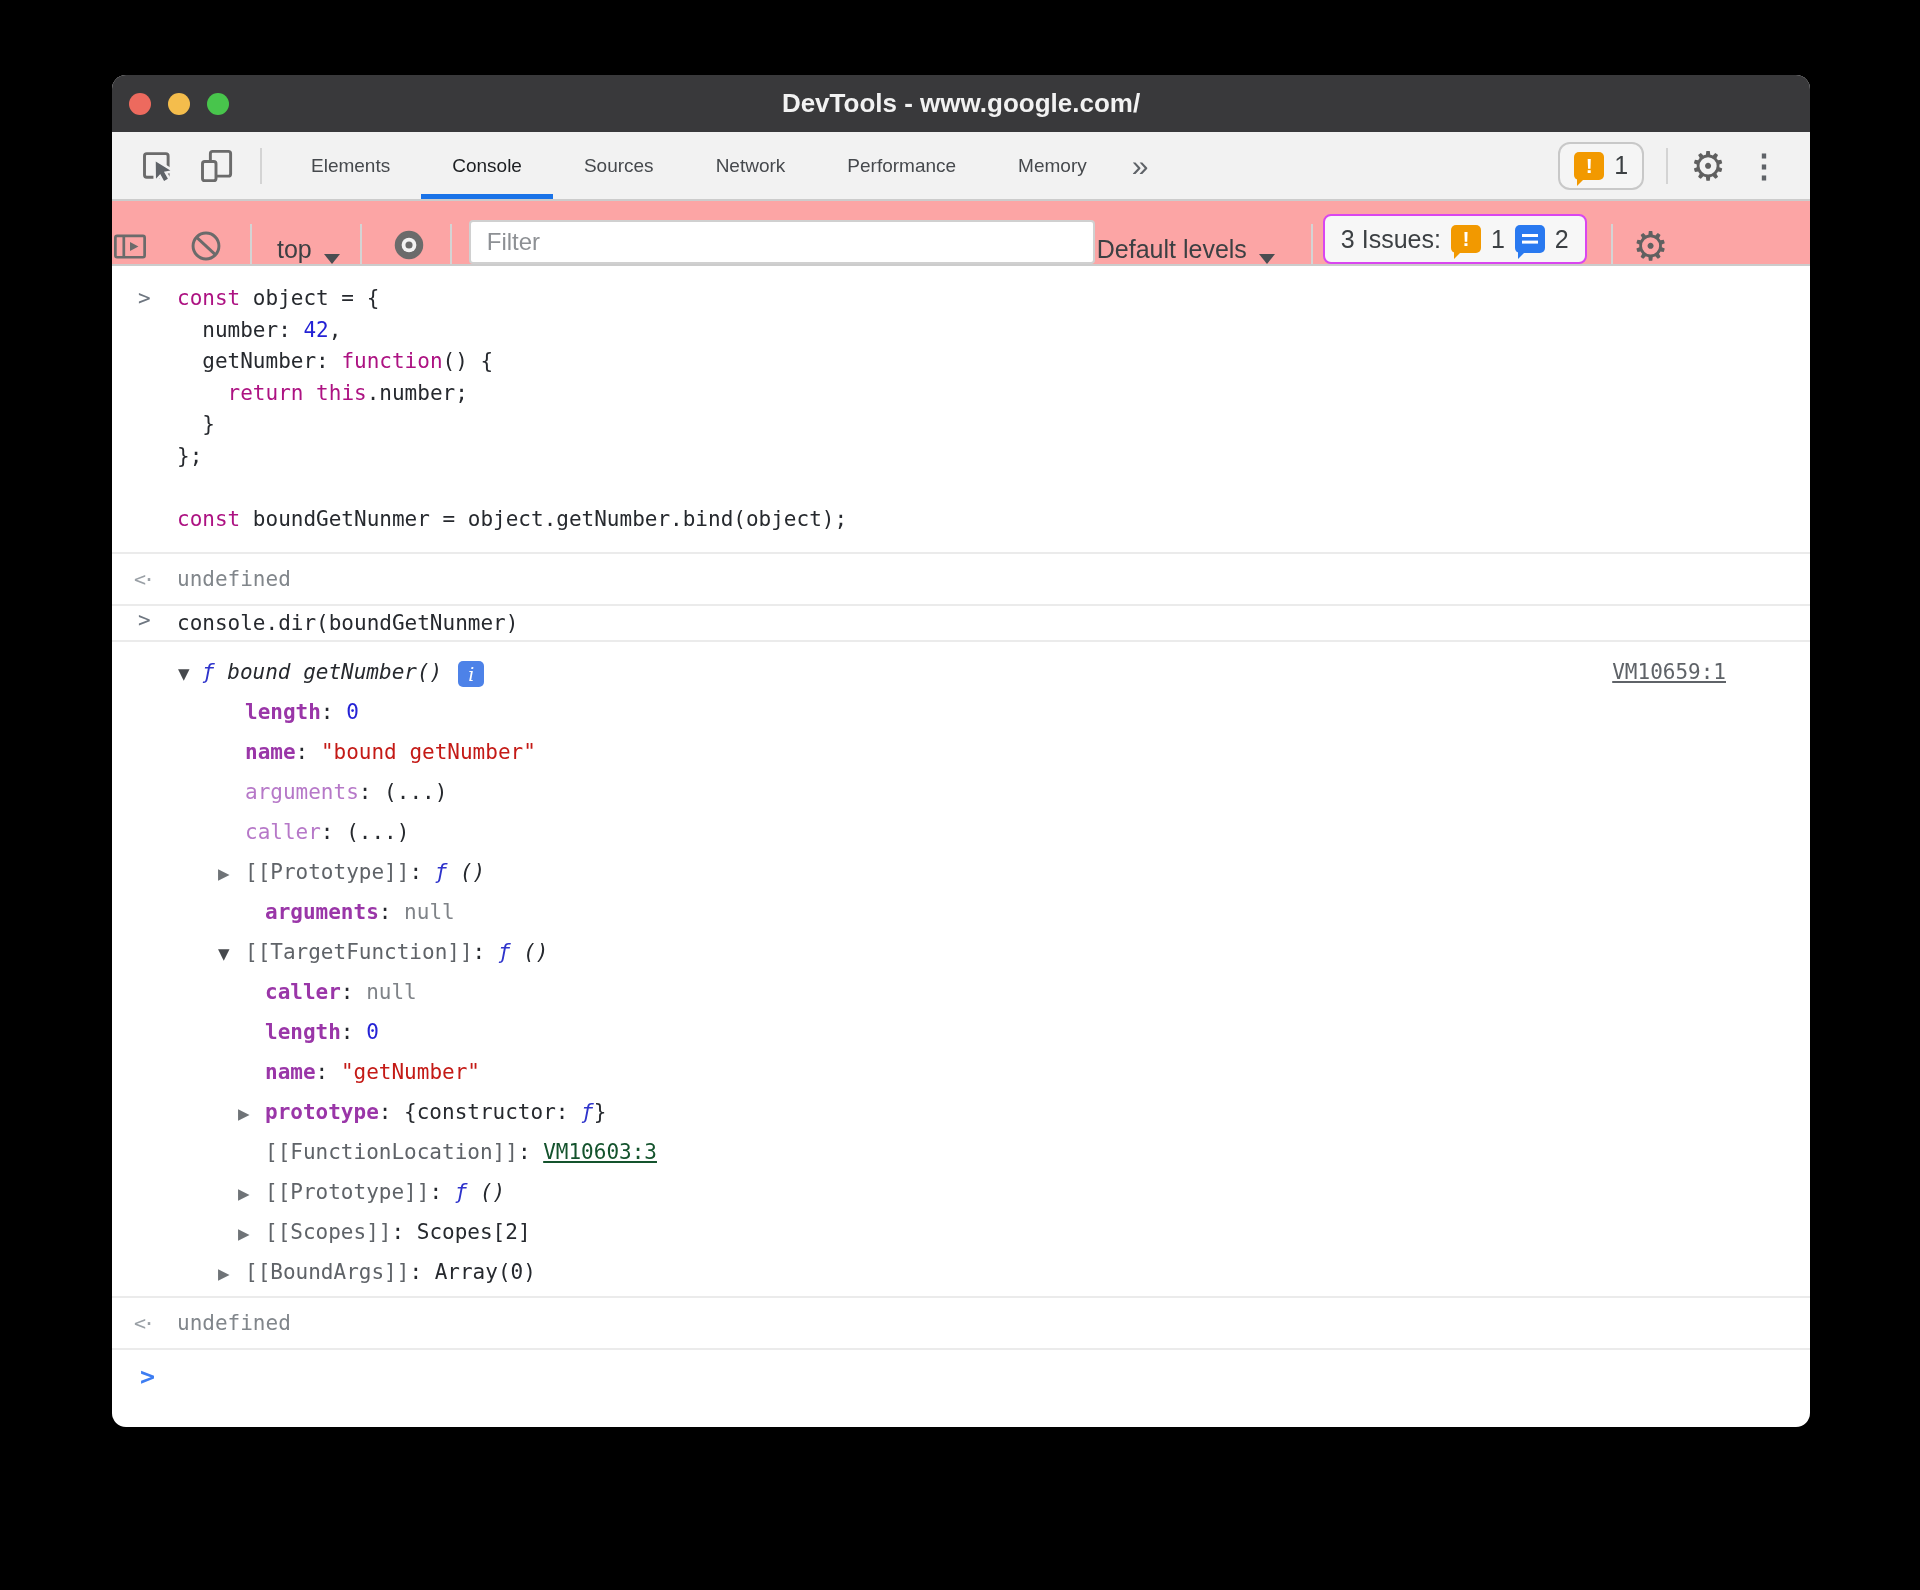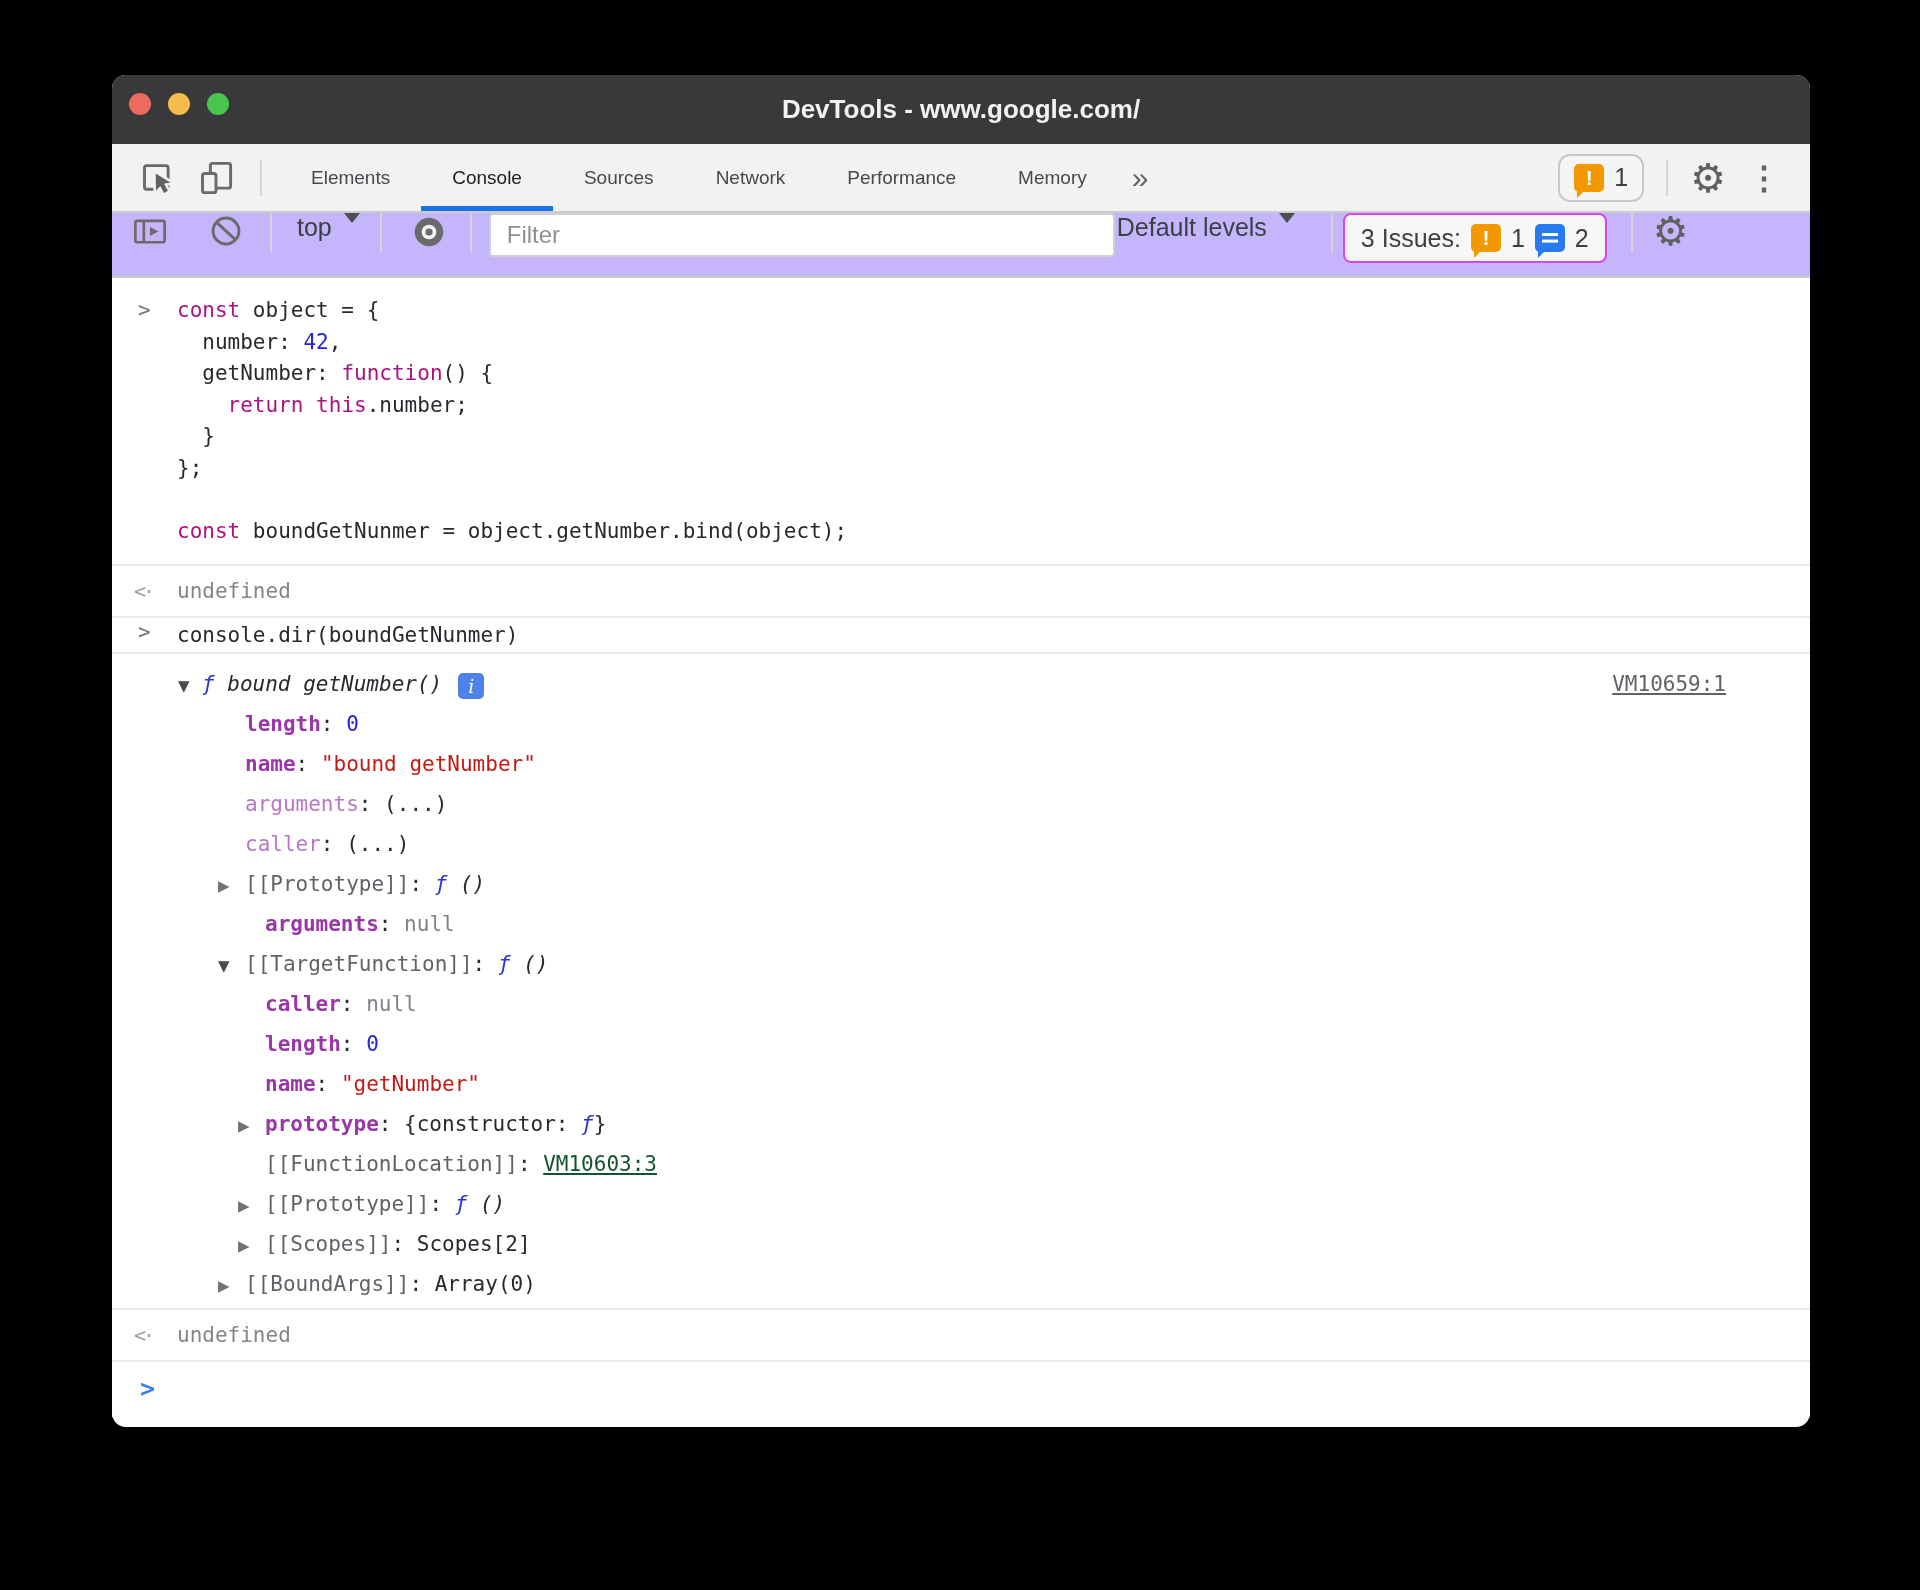--- a/index.html
+++ b/index.html
@@ -1,19 +1,19 @@
 <!DOCTYPE html>
 <html><head>
 <meta charset="utf-8">
 <style>
   html,body{margin:0;padding:0;background:#000;}
   body{width:1920px;height:1590px;position:relative;font-family:"Liberation Sans",sans-serif;-webkit-font-smoothing:antialiased;}
   .window{position:absolute;left:112px;top:75px;width:1698px;height:1352px;background:#fff;border-radius:14px;overflow:hidden;}
   
-  .titlebar{height:69px;background:#39393b;position:relative;display:flex;align-items:center;justify-content:center;}
+  .titlebar{height:57px;background:#39393b;position:relative;display:flex;align-items:center;justify-content:center;}
   .title{color:#f2f2f2;font-size:26px;font-weight:bold;}
   .lights{position:absolute;left:17px;top:0;height:57px;display:flex;align-items:center;gap:17px;}
   .light{width:22px;height:22px;border-radius:50%;}
   .l-red{background:#ed6a5e}.l-yellow{background:#f4bd4c}.l-green{background:#48c54c}
   
   .tabrow{height:67px;background:#f2f2f2;border-bottom:2px solid #ccc;display:flex;align-items:center;padding-left:28px;position:relative;}
   .icon-btn{display:flex;align-items:center;justify-content:center;cursor:pointer;}
   .vsep{width:2px;height:36px;background:#d4d4d4;flex:0 0 auto;}
   .tabs{display:flex;height:100%;margin-left:18px;}
   .tab{display:flex;align-items:center;padding:0 31px;font-size:19px;color:#46494d;position:relative;cursor:pointer;white-space:nowrap;}
@@ -27,21 +27,21 @@
   .dots{font-size:32px;color:#5f6368;font-weight:bold;cursor:pointer;letter-spacing:0;}
   
   .bub{position:relative;display:inline-block;width:30px;height:28px;border-radius:5px;color:#fff;font-weight:bold;font-size:21px;line-height:28px;text-align:center;flex:0 0 auto;}
   .bub::after{content:"";position:absolute;left:3px;bottom:-6px;border:5px solid transparent;}
   .bub.warn{background:#f29900;}
   .bub.warn::after{border-top-color:#f29900;border-left-color:#f29900;}
   .bub.msg{background:#2979f0;}
   .bub.msg::after{border-top-color:#2979f0;border-left-color:#2979f0;}
   .bub.msg::before{content:"";position:absolute;left:7px;top:9px;width:16px;height:3.4px;background:#fff;box-shadow:0 6.6px 0 #fff;}
   
-  .ctoolbar{height:63px;background:#c4b5fd;border-bottom:2px solid #ccc;display:flex;align-items:flex-start;padding-left:20px;}
+  .ctoolbar{height:63px;background:#fca5a5;border-bottom:2px solid #ccc;display:flex;align-items:flex-end;}
   .ctoolbar .vsep{height:40px;}
   .tool-label{font-size:25px;color:#3c4043;cursor:pointer;}
   .caret{display:inline-block;width:0;height:0;border-left:8px solid transparent;border-right:8px solid transparent;border-top:10px solid #4a4d51;margin-left:12px;vertical-align:middle;}
   .filter-input{width:590px;height:40px;margin-left:17px;border:2px solid #d0d0d0;border-radius:4px;background:#fff;font-size:24px;padding:0 16px;color:#202124;font-family:"Liberation Sans",sans-serif;outline:none;}
   .filter-input::placeholder{color:#8d9094;}
   .issues-btn{display:flex;align-items:center;gap:10px;border:2px solid #d946ef;border-radius:8px;height:46px;padding:0 16px;cursor:pointer;background:#f7f7f7;white-space:nowrap;}
   
   .content{position:relative;background:#fff;font-family:"DejaVu Sans Mono","Liberation Mono",monospace;font-size:21px;color:#26292e;}
   .entry{position:relative;border-bottom:2px solid #ebebeb;}
   .chev{position:absolute;left:26px;top:14px;color:#6e7680;font-size:21px;}

